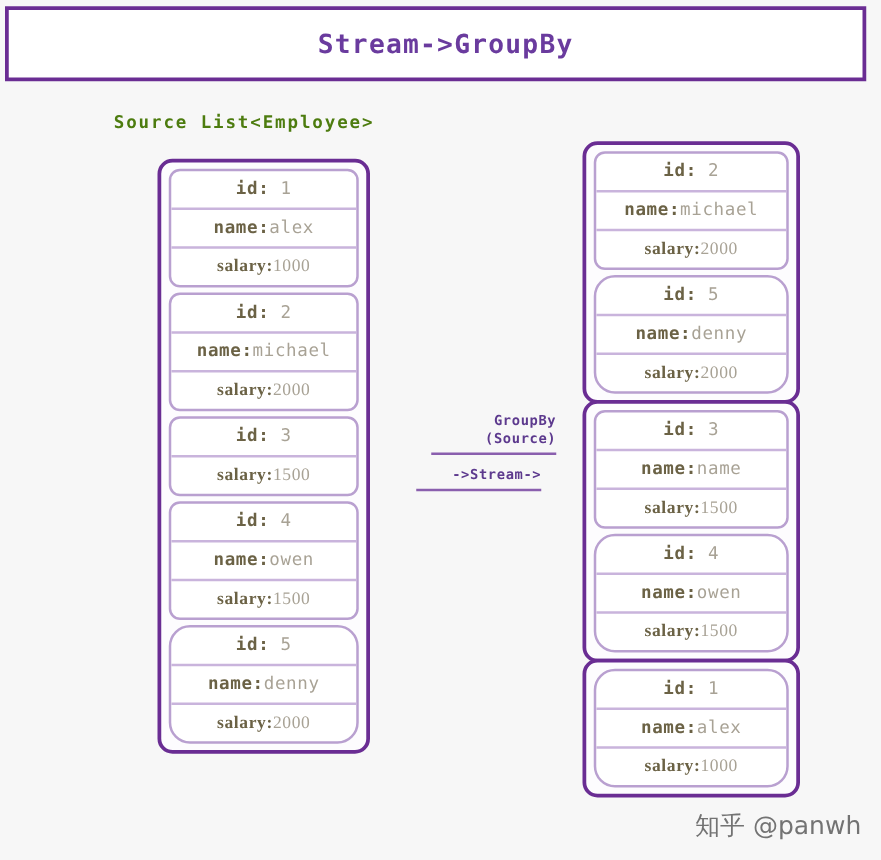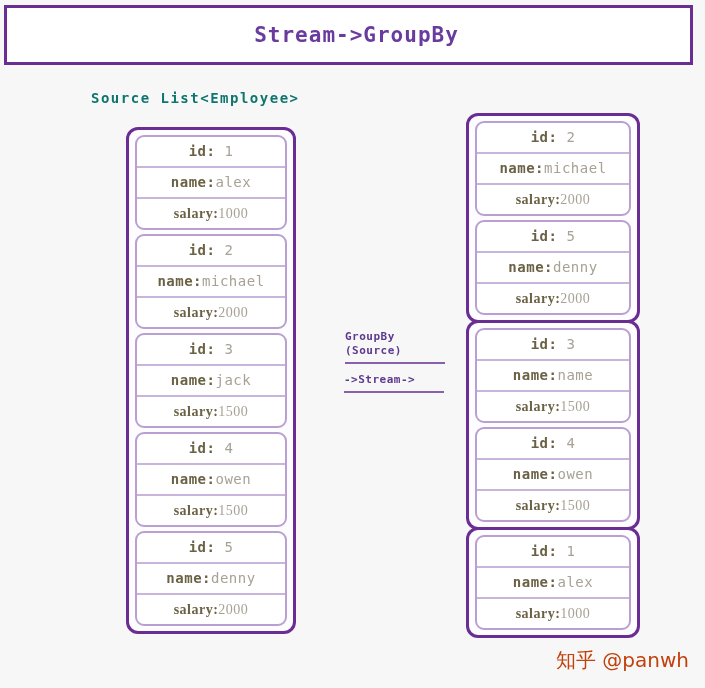--- a/index.html
+++ b/index.html
@@ -39,21 +39,21 @@
   }
 
   
   .source-label {
     position: absolute;
     left: 91px;
     top: 90px;
     font-family: "DejaVu Sans Mono", "Liberation Mono", monospace;
     font-size: 14px;
     font-weight: bold;
-    color: #0f766e;
+    color: #4d7c0f;
     letter-spacing: 1.5px;
     white-space: nowrap;
   }
 
   
   .group-box {
     position: absolute;
     border: 3px solid #6a2d93;
     border-radius: 12px;
     background: #fdfcfe;
@@ -68,21 +68,21 @@
 
   
   .card {
     border: 2px solid #b9a0d0;
     border-radius: 9px;
     background: #ffffff;
     box-sizing: border-box;
     overflow: hidden;
     margin-bottom: 4px;
   }
-  .card:last-child { margin-bottom: 0; }
+  .card:last-child { margin-bottom: 0; border-radius: 17px; }
 
   .card-row {
     height: 29px;
     line-height: 29px;
     text-align: center;
     font-family: "DejaVu Sans Mono", "Liberation Mono", monospace;
     font-size: 14px;
     white-space: nowrap;
     border-bottom: 2px solid #c9b4dc;
     overflow: hidden;
@@ -96,41 +96,41 @@
   }
   .val {
     color: #a8a295;
     letter-spacing: 0.5px;
   }
 
   
   .op {
     position: absolute;
     width: 100px;
-    text-align: left;
+    text-align: right;
     font-family: "DejaVu Sans Mono", "Liberation Mono", monospace;
     font-size: 11px;
     font-weight: bold;
     color: #5d3a8e;
     letter-spacing: 0.5px;
     line-height: 14px;
     padding-bottom: 4px;
     border-bottom: 2px solid #8a5fae;
   }
   .op-groupby { left: 345px; top: 330px; }
-  .op-stream  { left: 344px; top: 373px; }
+  .op-stream  { left: 333px; top: 373px; }
 
   
   .watermark {
     position: absolute;
     right: 16px;
     bottom: 14px;
     font-family: "DejaVu Sans", "Liberation Sans", sans-serif;
     font-size: 20px;
-    color: #c2410c;
+    color: #737373;
     white-space: nowrap;
   }
 </style>
 </head>
 <body>
 
 <div class="title-bar">
   <span class="title-text">Stream-&gt;GroupBy</span>
 </div>
 
@@ -142,21 +142,20 @@
       <div class="card-row"><span class="lbl">name:</span><span class="val">alex</span></div>
       <div class="card-row"><span class="lbl">salary:</span><span class="val">1000</span></div>
     </div>
     <div class="card">
       <div class="card-row"><span class="lbl">id: </span><span class="val">2</span></div>
       <div class="card-row"><span class="lbl">name:</span><span class="val">michael</span></div>
       <div class="card-row"><span class="lbl">salary:</span><span class="val">2000</span></div>
     </div>
     <div class="card">
       <div class="card-row"><span class="lbl">id: </span><span class="val">3</span></div>
-      <div class="card-row"><span class="lbl">name:</span><span class="val">jack</span></div>
       <div class="card-row"><span class="lbl">salary:</span><span class="val">1500</span></div>
     </div>
     <div class="card">
       <div class="card-row"><span class="lbl">id: </span><span class="val">4</span></div>
       <div class="card-row"><span class="lbl">name:</span><span class="val">owen</span></div>
       <div class="card-row"><span class="lbl">salary:</span><span class="val">1500</span></div>
     </div>
     <div class="card">
       <div class="card-row"><span class="lbl">id: </span><span class="val">5</span></div>
       <div class="card-row"><span class="lbl">name:</span><span class="val">denny</span></div>

